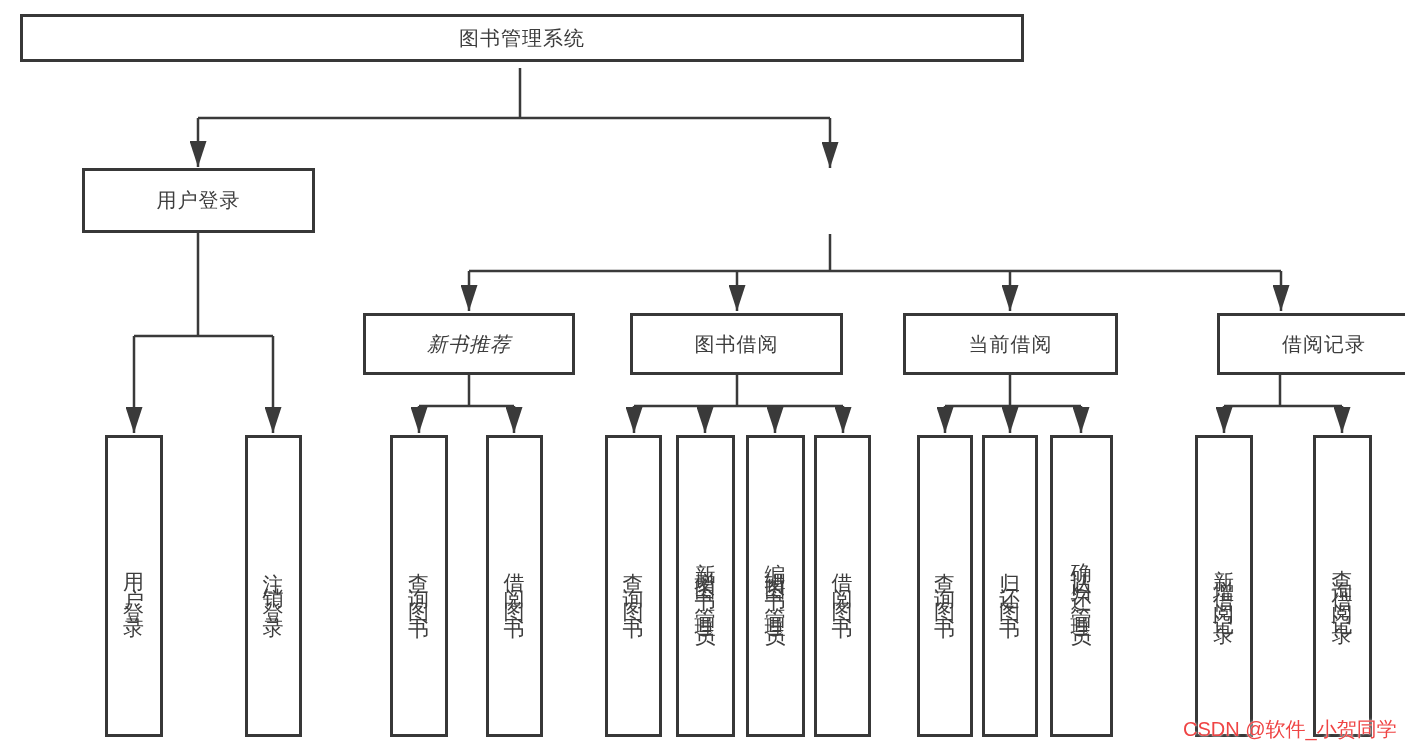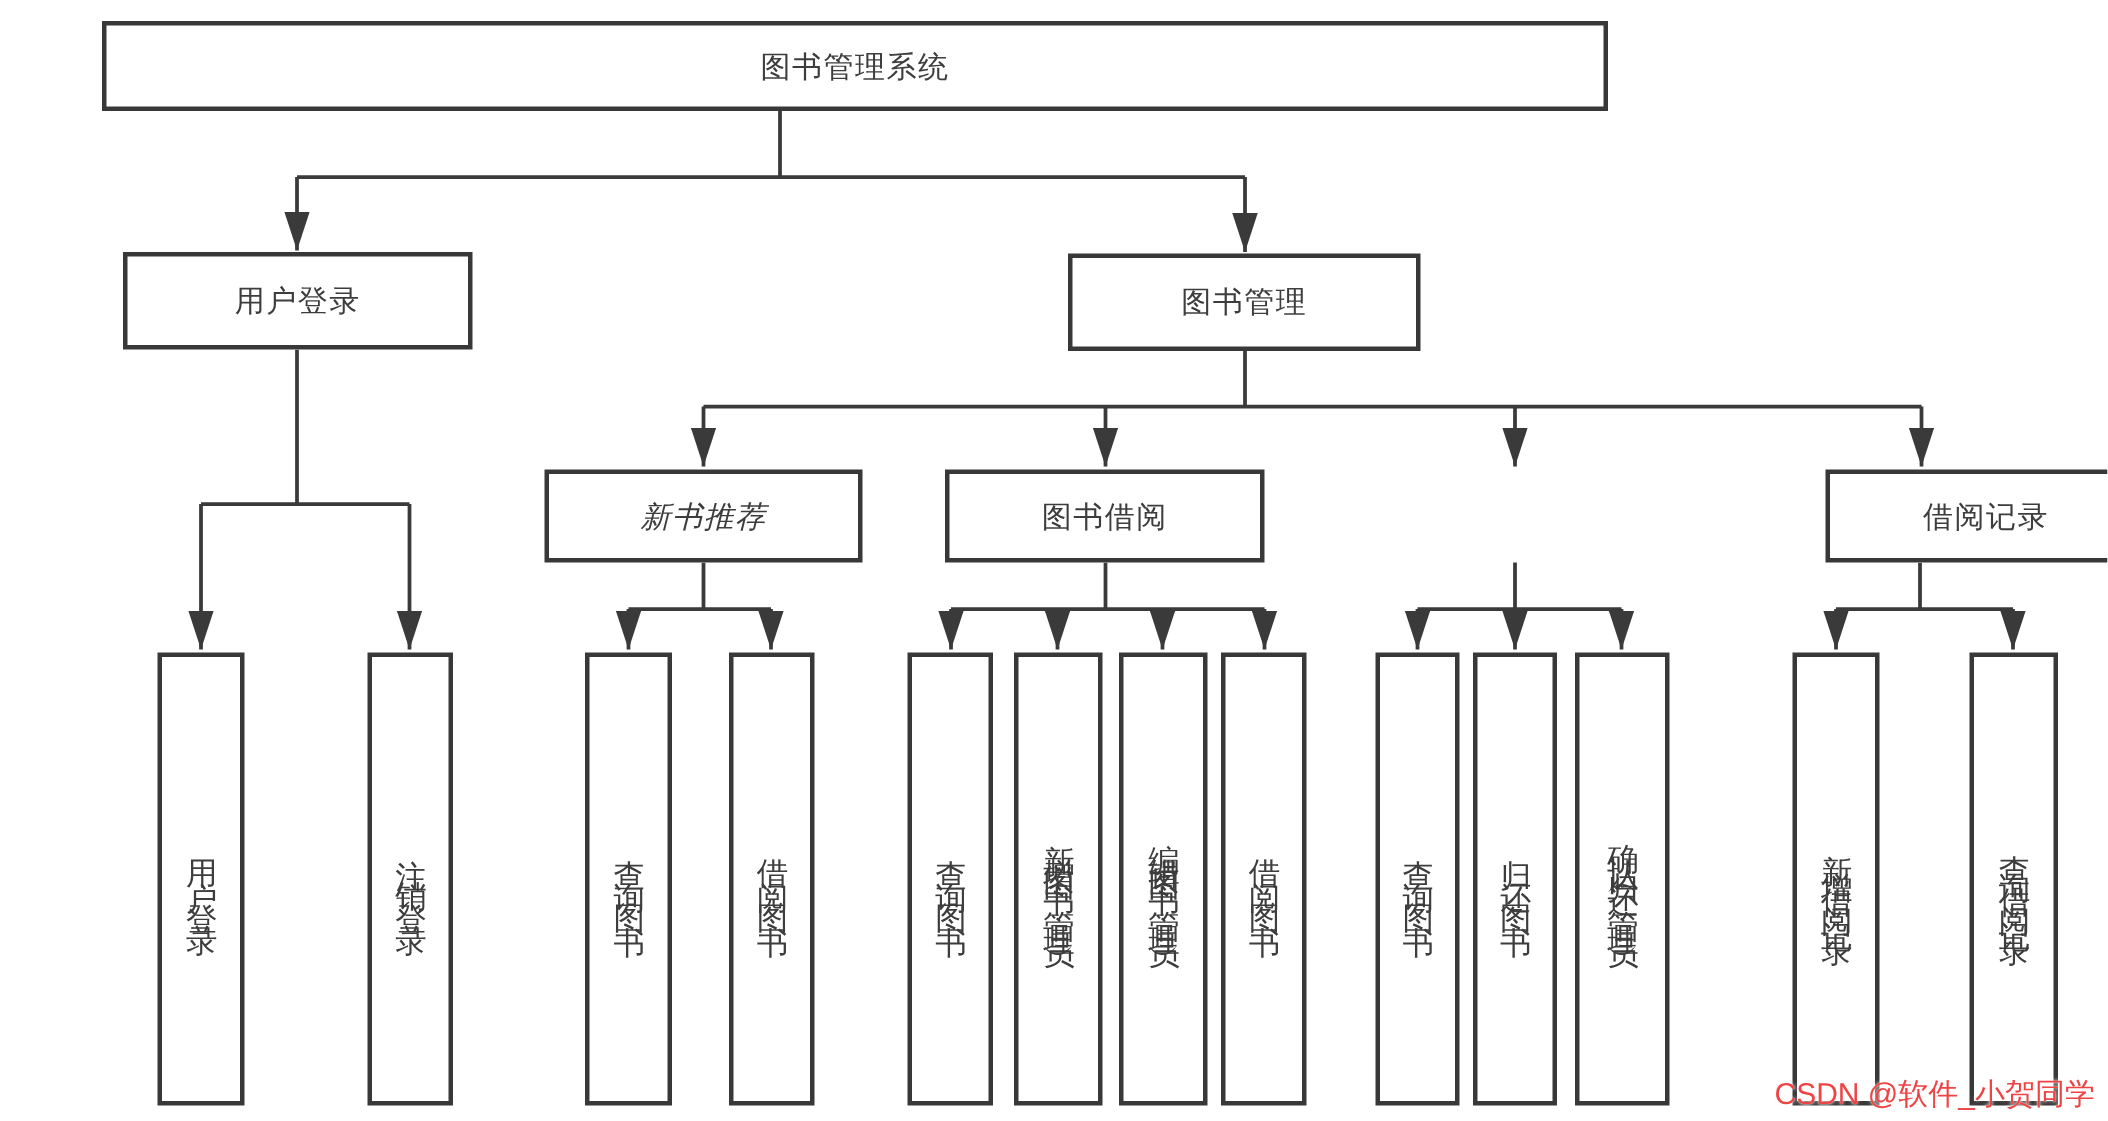--- a/index.html
+++ b/index.html
@@ -35,21 +35,21 @@
   .leaf .vtext {
     writing-mode: vertical-rl;
     line-height: 1;
     white-space: nowrap;
   }
   .vt4 { letter-spacing: 15px; }
   .vt6 { letter-spacing: 11px; }
   .vt9 { letter-spacing: 9px; }
 
   
-  .n-root   { left: 20px;   top: 14px;  width: 1004px; height: 60px; margin-left: 48px; }
+  .n-root   { left: 20px;   top: 14px;  width: 1004px; height: 48px; }
   .n-login  { left: 82px;   top: 168px; width: 233px;  height: 65px; }
   .n-mgmt   { left: 712px;  top: 169px; width: 235px;  height: 65px; }
   .n-newrec { left: 363px;  top: 313px; width: 212px;  height: 62px; font-style: italic; }
   .n-borrow { left: 630px;  top: 313px; width: 213px;  height: 62px; }
   .n-current{ left: 903px;  top: 313px; width: 215px;  height: 62px; }
   .n-record { left: 1173px; top: 313px; width: 214px;  height: 62px; margin-left: 44px; }
 
   
   .leaf { top: 435px; height: 302px; }
   .l1  { left: 105px;  width: 58px; }
@@ -123,24 +123,24 @@
       <line x1="1010" y1="406" x2="1010" y2="433" marker-end="url(#ah)"></line>
       <line x1="1081" y1="406" x2="1081" y2="433" marker-end="url(#ah)"></line>
       <line x1="1224" y1="406" x2="1224" y2="433" marker-end="url(#ah)"></line>
       <line x1="1342" y1="406" x2="1342" y2="433" marker-end="url(#ah)"></line>
     </g>
   </svg>
 
   <div class="node n-root">图书管理系统</div>
 
   <div class="node n-login">用户登录</div>
-  <div class="node n-mgmt">图书管理</div>
 
   <div class="node n-newrec">新书推荐</div>
   <div class="node n-borrow">图书借阅</div>
+  <div class="node n-current">当前借阅</div>
   <div class="node n-record">借阅记录</div>
 
   <div class="leaf l1">
     <span class="vtext vt4">用户登录</span>
   </div>
   <div class="leaf l2">
     <span class="vtext vt4">注销登录</span>
   </div>
 
   <div class="leaf l3">

